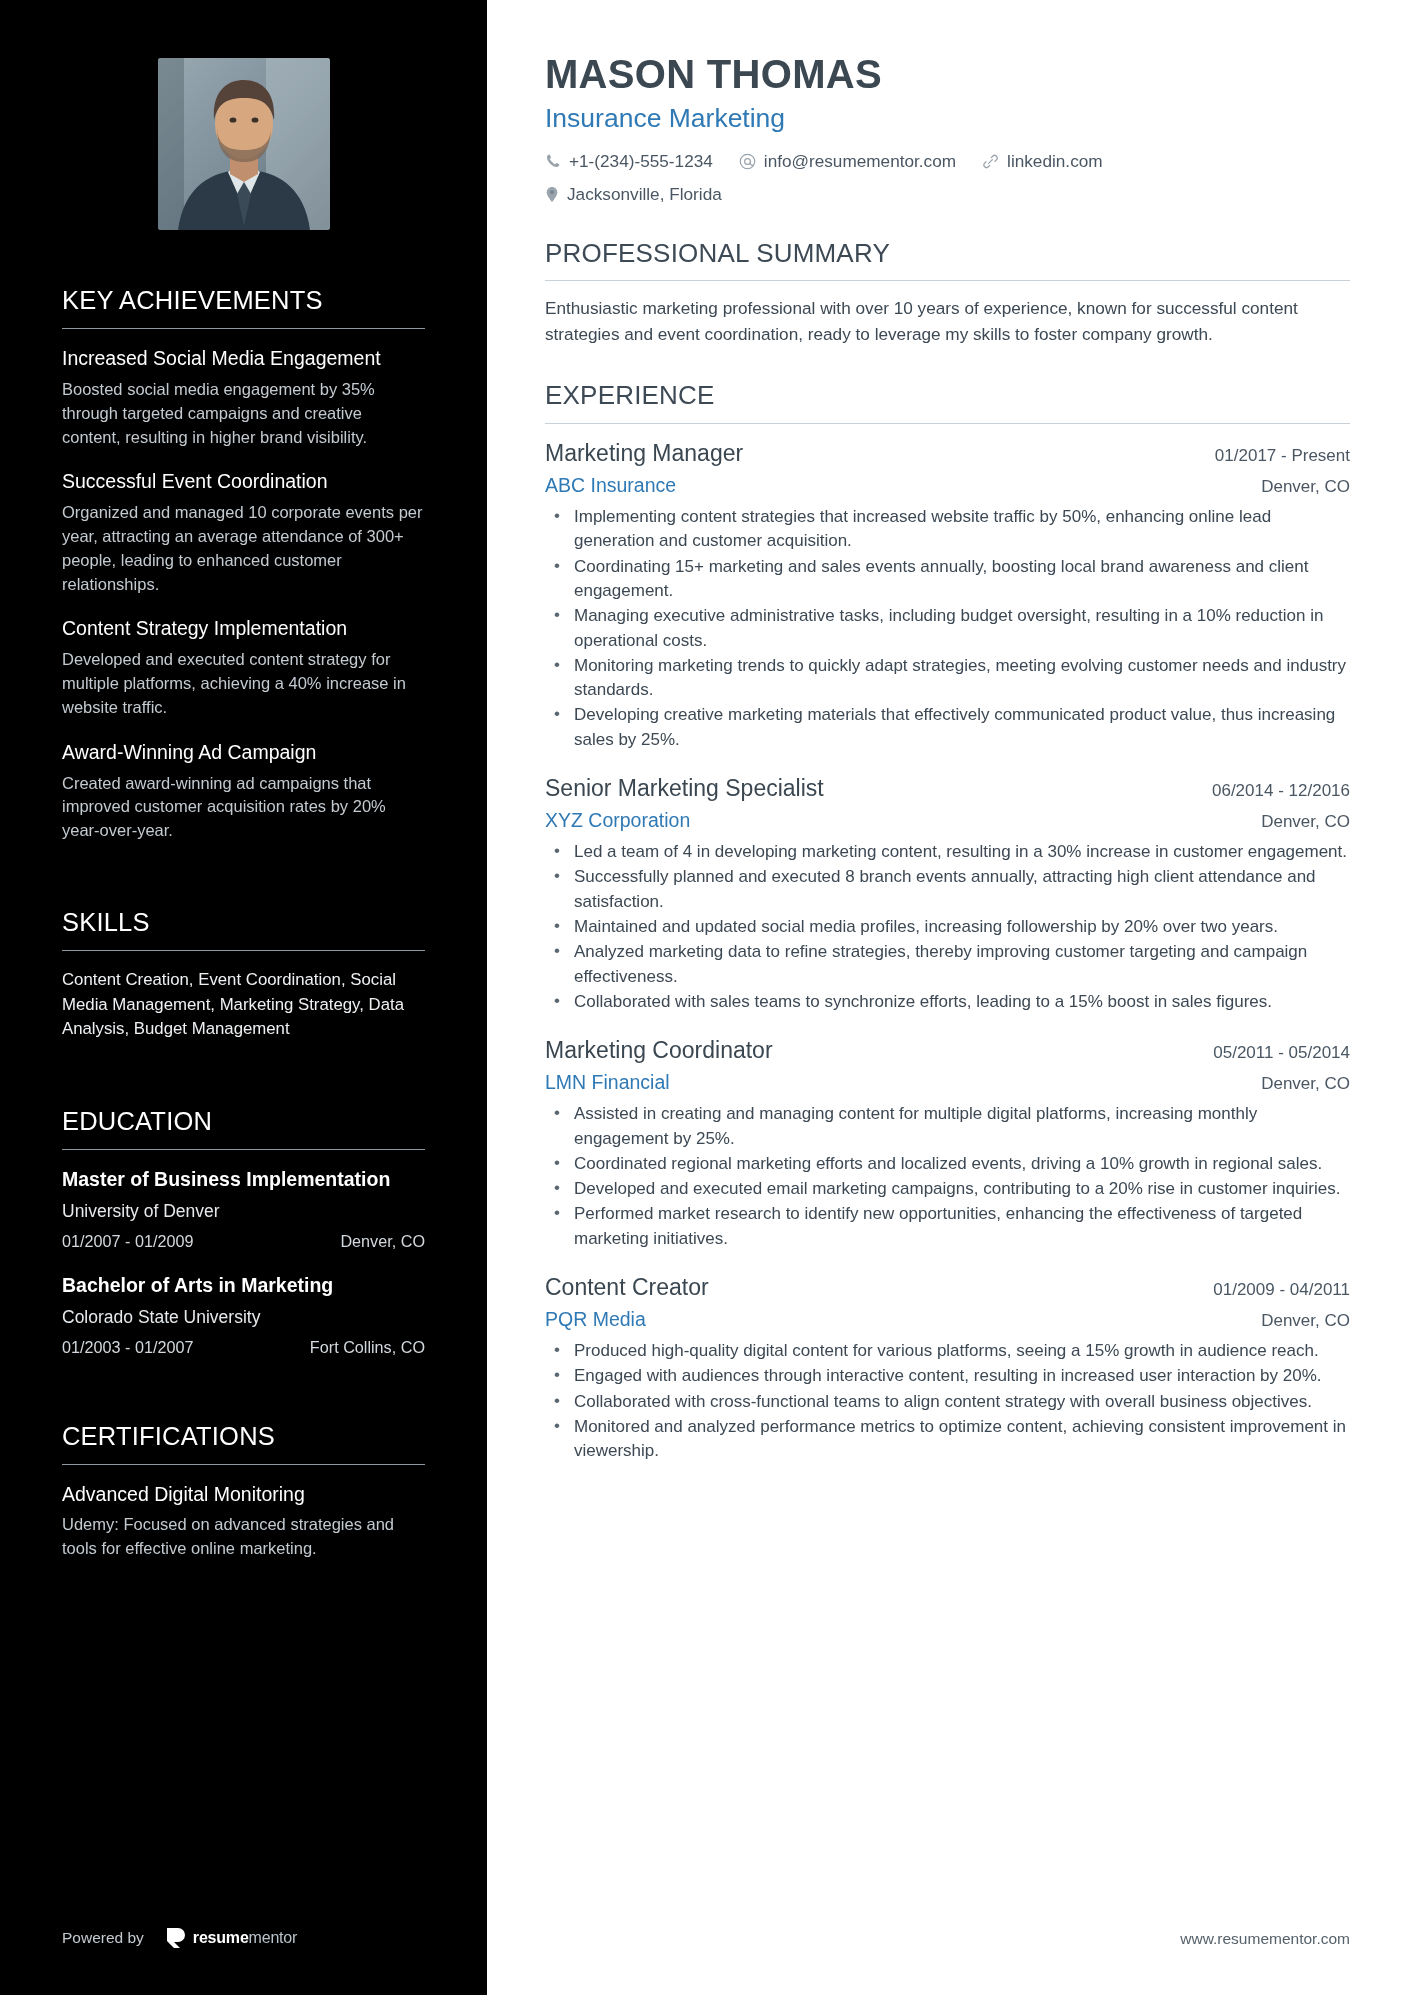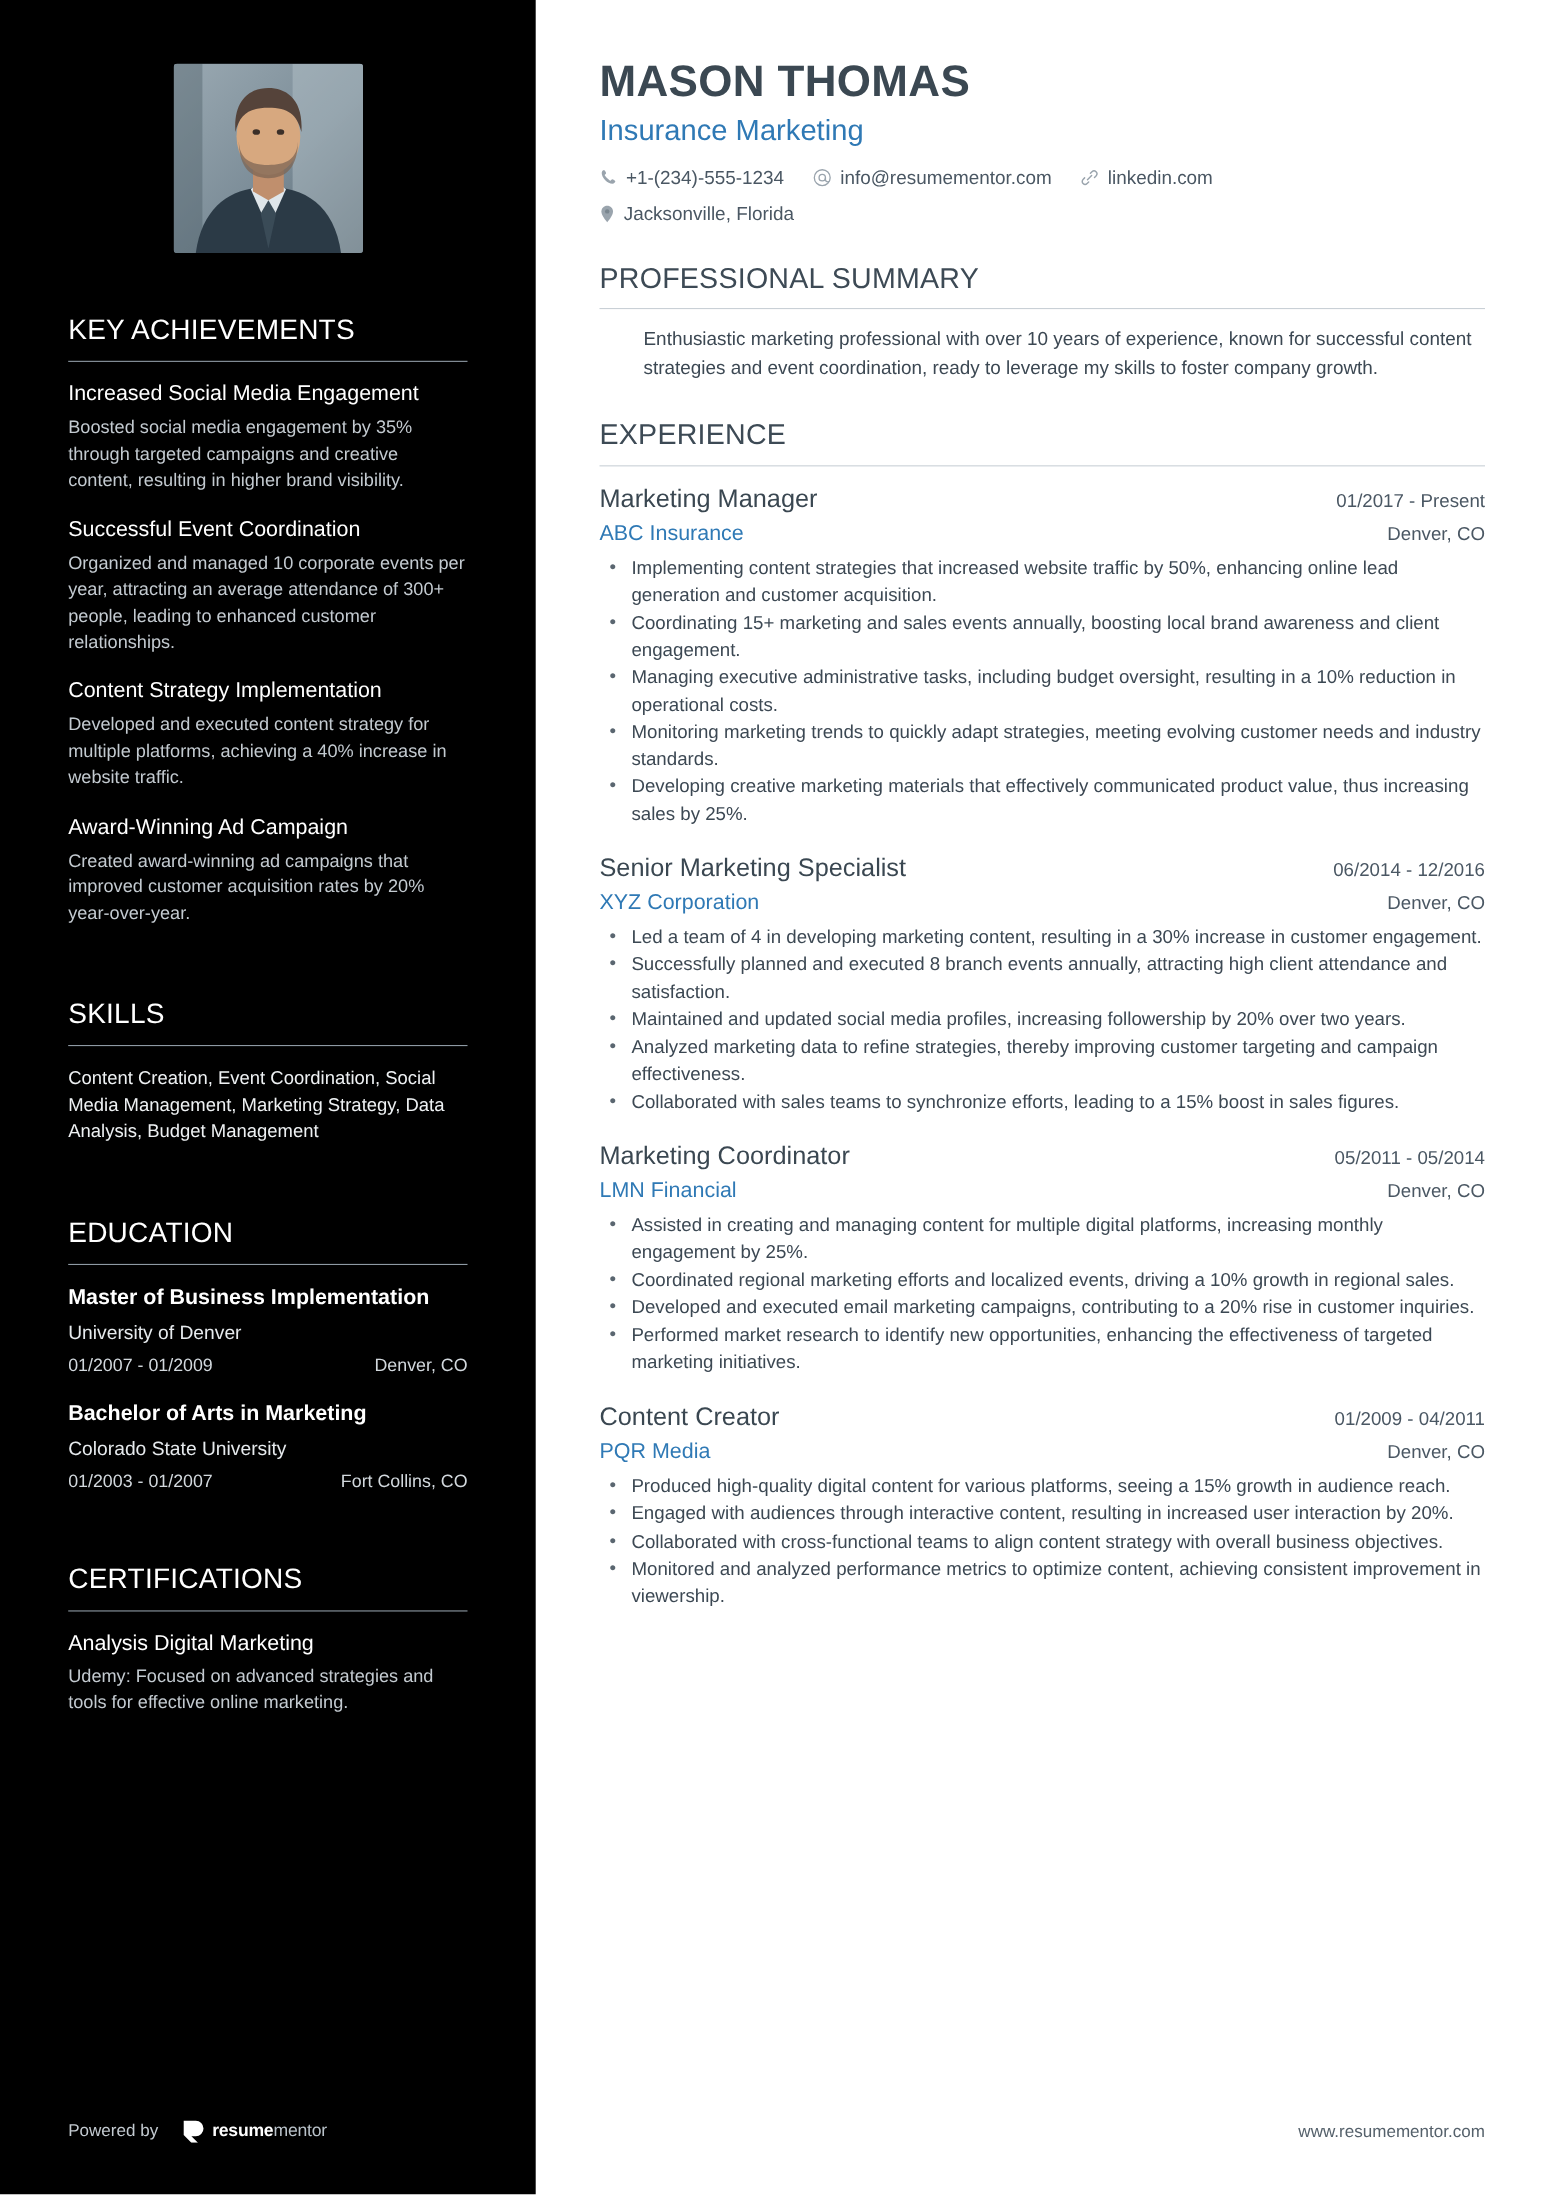--- a/index.html
+++ b/index.html
@@ -101,21 +101,21 @@
   .c-item { display: flex; align-items: center; gap: 8px; white-space: nowrap; }
   .c-item svg { flex: 0 0 auto; display:block; }
   .c-break { flex-basis: 100%; height: 0; }
 
   .m-section { margin-top: 34px; }
   .m-title {
     font-size: 26px; font-weight: 400; color: #3d4a55;
     letter-spacing: 0.2px; line-height: 1.15;
   }
   .m-rule { height: 1px; background: #c9d0d6; margin-top: 12px; margin-bottom: 15px; }
-  .summary { font-size: 17.2px; line-height: 1.47; color: #3c4853; margin-left: 40px; }
+  .summary { font-size: 17.2px; line-height: 1.47; color: #3c4853; }
 
   .exp-item { margin-bottom: 22px; }
   .exp-item:last-child { margin-bottom: 12px; }
   .exp-row {
     display: flex; justify-content: space-between; align-items: baseline;
   }
   .exp-role { font-size: 23px; color: #3a4751; font-weight: 400; line-height: 1.25; }
   .exp-dates { font-size: 17px; color: #4a5763; white-space: nowrap; }
   .exp-company { font-size: 19.5px; color: #2f79b5; line-height: 1.3; }
   .exp-loc { font-size: 17px; color: #4a5763; white-space: nowrap; }
@@ -224,21 +224,21 @@
           <span>01/2003 - 01/2007</span>
           <span>Fort Collins, CO</span>
         </div>
       </div>
     </section>
 
     <section class="sb-section">
       <h2 class="sb-title">CERTIFICATIONS</h2>
       <div class="sb-rule"></div>
       <div class="cert-item">
-        <div class="cert-name">Analysis Digital Marketing</div>
+        <div class="cert-name">Advanced Digital Monitoring</div>
         <div class="cert-desc">Udemy: Focused on advanced strategies and tools for effective online marketing.</div>
       </div>
     </section>
 
     <div class="sb-footer">
       <span class="powered-by">Powered by</span>
       <span class="logo">
         <svg class="logo-mark" viewBox="0 0 20 21" xmlns="http://www.w3.org/2000/svg">
           <path d="M1 1 h11 a7 7 0 0 1 0 14 h-4 l6 6 h-6 l-7 -7 Z" fill="#ffffff"></path>
         </svg>

